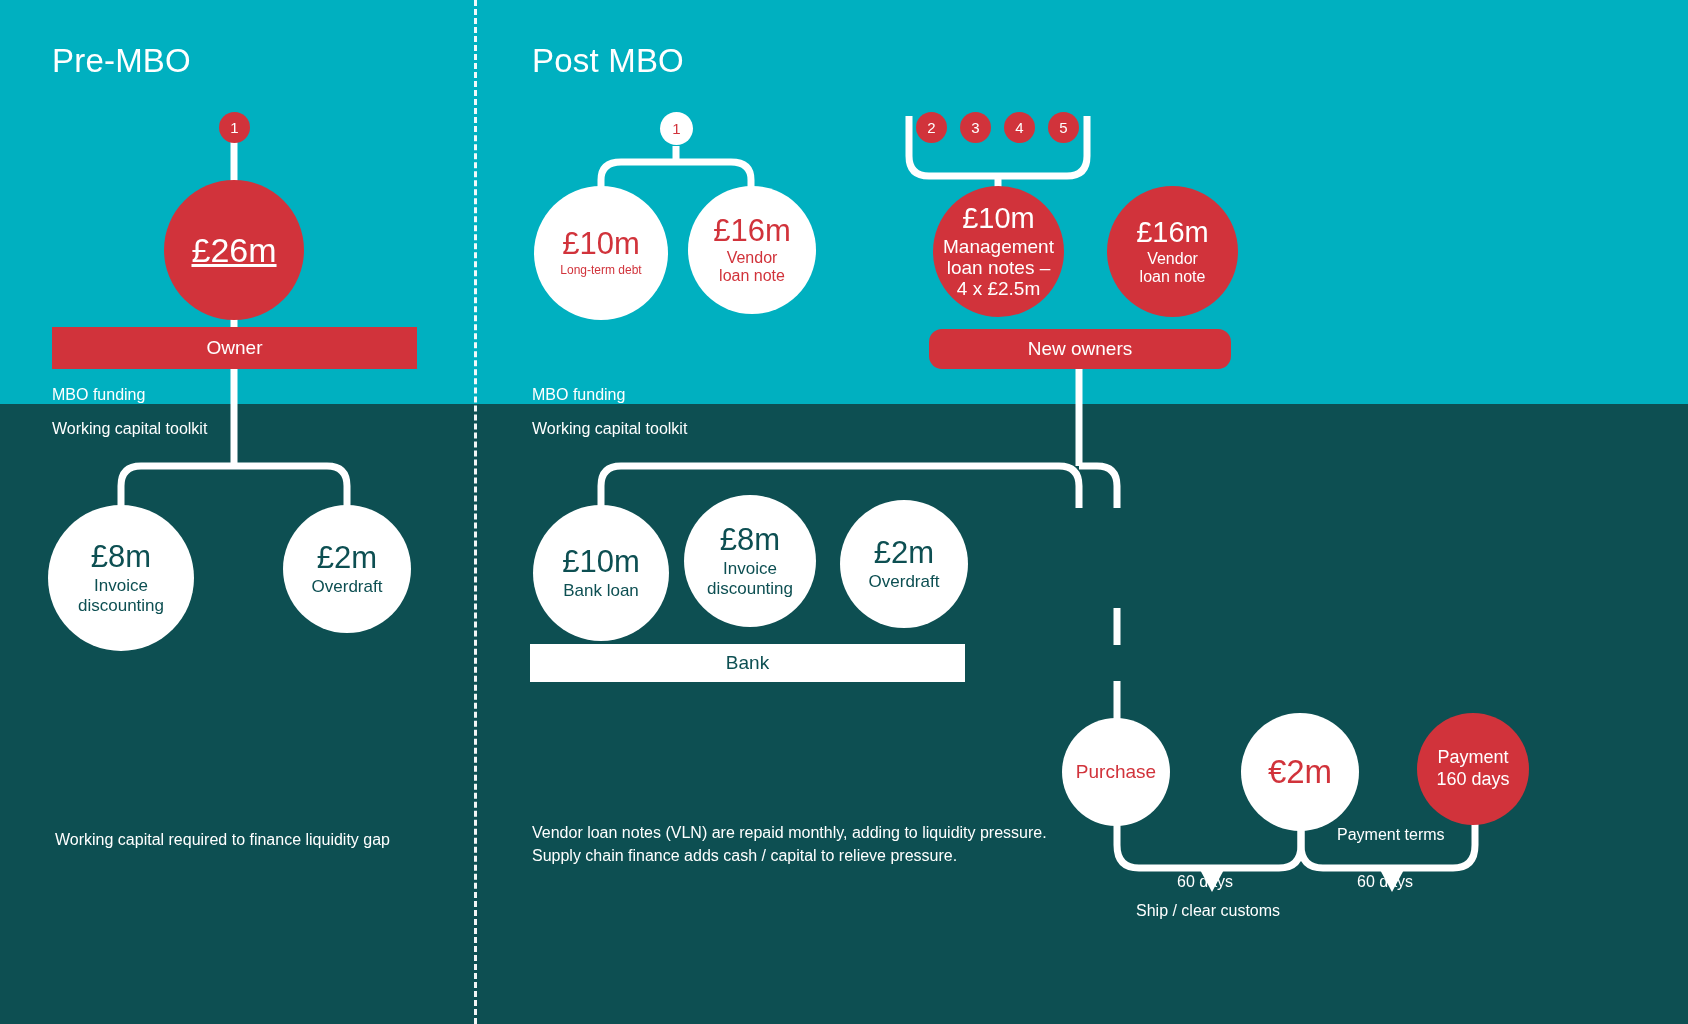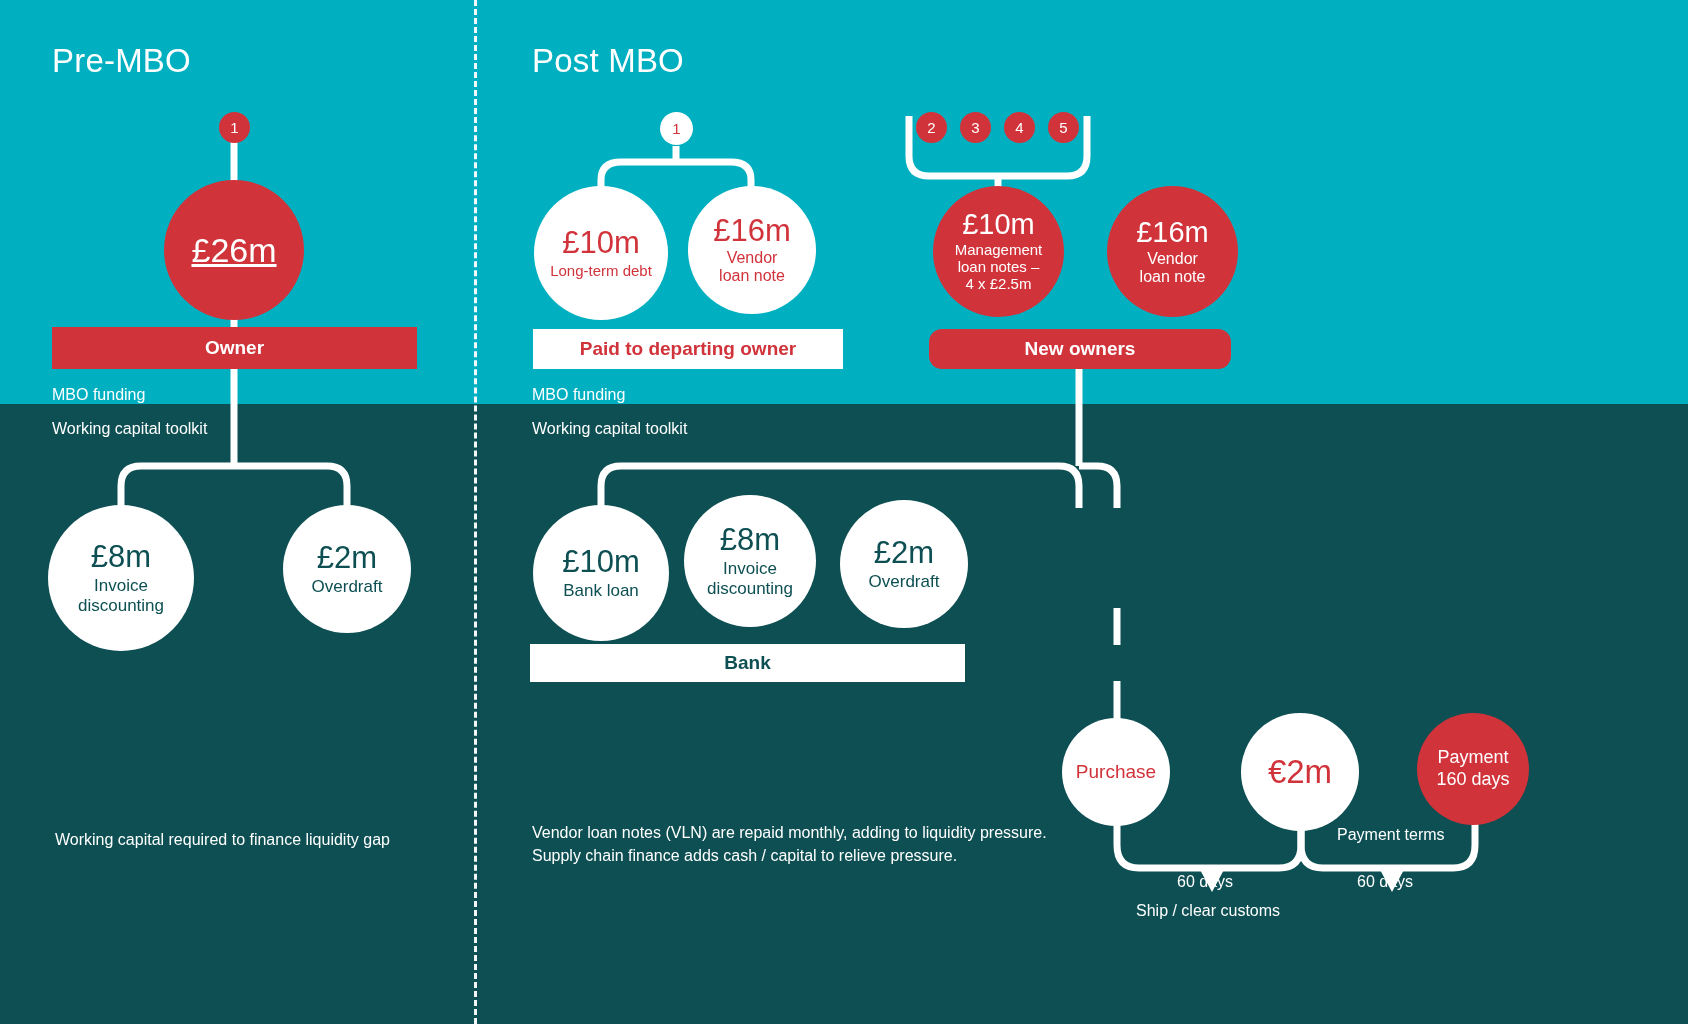--- a/index.html
+++ b/index.html
@@ -27,21 +27,21 @@
   .c-white{background:#ffffff;}
   .c-red{background:#d1333b;}
   .c-teal{background:#17a8bd;}
 
   .t-red{color:#d1333b;}
   .t-white{color:#ffffff;}
   .t-dark{color:#0d4f52;}
 
   
   .bar{position:absolute;display:flex;align-items:center;justify-content:center;
-       font-size:19px;font-weight:700;box-sizing:border-box;}
+       font-size:19px;font-weight:400;box-sizing:border-box;}
   .bar-red{background:#d1333b;color:#ffffff;}
   .bar-white{background:#ffffff;color:#d1333b;}
   .bar-teal{background:#17a8bd;color:#ffffff;}
 
   
   .badge{position:absolute;border-radius:50%;background:#d1333b;color:#ffffff;
          display:flex;align-items:center;justify-content:center;
          font-size:15px;font-weight:300;}
   .badge-white{background:#ffffff;color:#d1333b;}
 
@@ -117,39 +117,38 @@
   </div>
 
   <div class="foot-note" style="left:55px;top:828px;width:400px;">Working capital required to finance liquidity gap</div>
 
   <div class="col-title" style="left:532px;top:42px;">Post MBO</div>
 
   <div class="badge badge-white" style="left:660px;top:112px;width:33px;height:33px;">1</div>
 
   <div class="circ c-white" style="left:534px;top:186px;width:134px;height:134px;">
     <span class="amt t-red" style="font-size:31px;">£10m</span>
-    <span class="sub t-red" style="font-size:15px;white-space:pre-line;margin-top:5px;">Long-term debt</span>
+    <span class="sub t-red" style="font-size:12px;white-space:pre-line;margin-top:5px;">Long-term debt</span>
   </div>
 
   <div class="circ c-white" style="left:688px;top:186px;width:128px;height:128px;">
     <span class="amt t-red" style="font-size:31px;">£16m</span>
     <span class="sub t-red" style="font-size:16px;white-space:pre-line;margin-top:3px;">Vendor
 loan note</span>
   </div>
 
-  <div class="bar bar-white" style="left:533px;top:329px;width:310px;height:40px;">Paid to departing owner</div>
 
   <div class="badge" style="left:916px;top:112px;width:31px;height:31px;">2</div>
   <div class="badge" style="left:960px;top:112px;width:31px;height:31px;">3</div>
   <div class="badge" style="left:1004px;top:112px;width:31px;height:31px;">4</div>
   <div class="badge" style="left:1048px;top:112px;width:31px;height:31px;">5</div>
 
   <div class="circ c-red" style="left:933px;top:186px;width:131px;height:131px;">
     <span class="amt t-white" style="font-size:29px;">£10m</span>
-    <span class="sub t-white" style="font-size:15px;white-space:pre-line;margin-top:3px;">Management
+    <span class="sub t-white" style="font-size:19px;white-space:pre-line;margin-top:3px;">Management
 loan notes –
 4 x £2.5m</span>
   </div>
 
   <div class="circ c-red" style="left:1107px;top:186px;width:131px;height:131px;">
     <span class="amt t-white" style="font-size:29px;">£16m</span>
     <span class="sub t-white" style="font-size:16px;white-space:pre-line;margin-top:3px;">Vendor
 loan note</span>
   </div>
 

